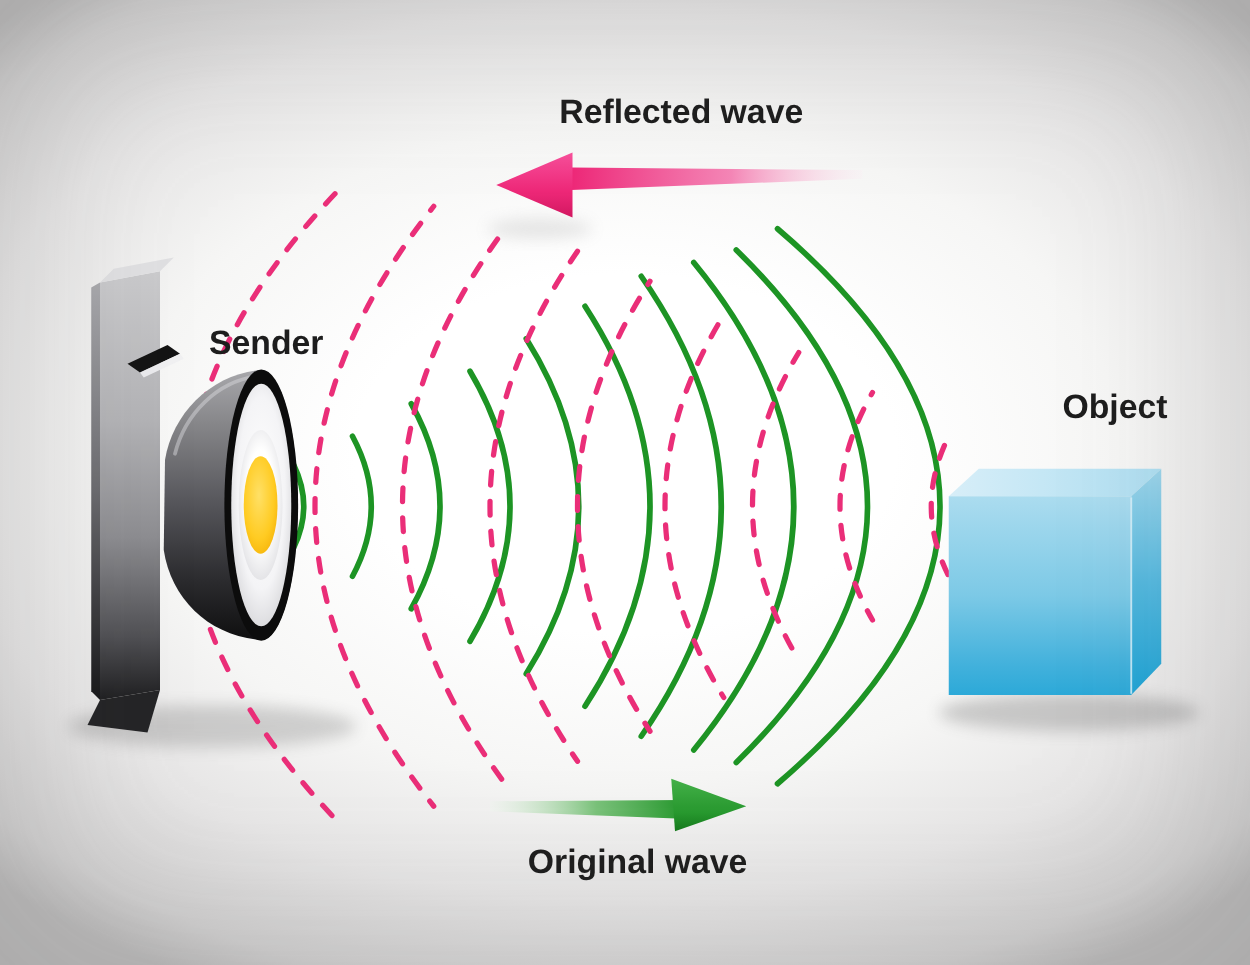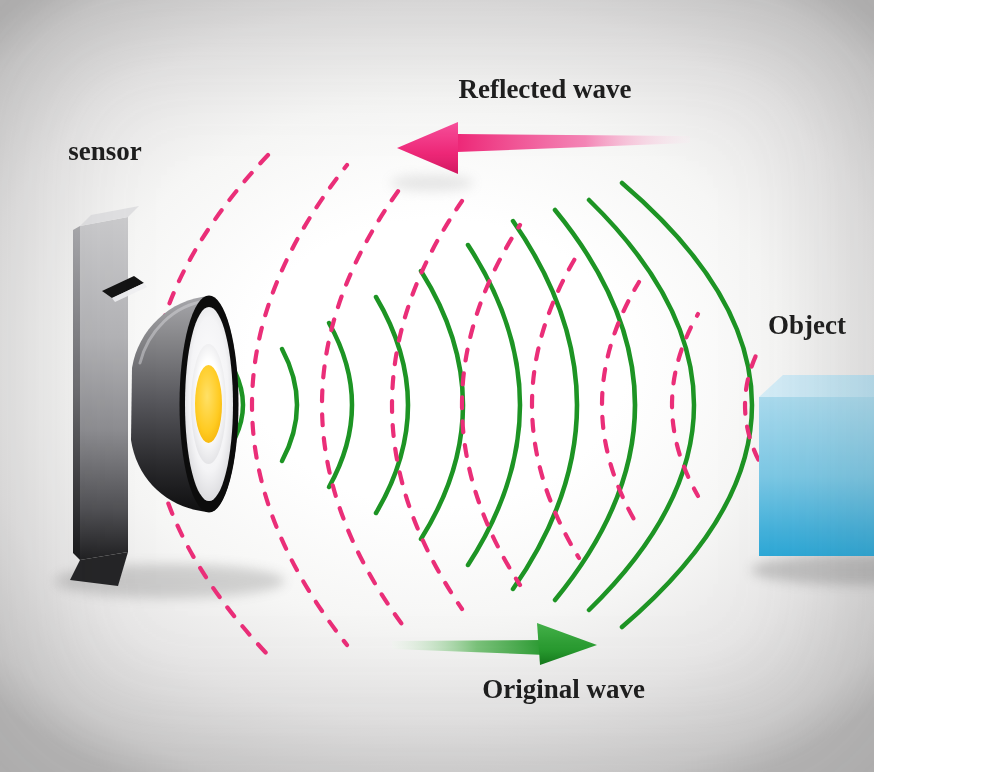--- a/index.html
+++ b/index.html
@@ -1,35 +1,35 @@
 <!DOCTYPE html>
 <html><head>
 <meta charset="utf-8">
 <style>
   html,body{margin:0;padding:0;}
   .stage{
-    position:relative;width:874px;height:772px;overflow:hidden;
+    position:relative;width:1000px;height:772px;overflow:hidden;
     background:radial-gradient(ellipse 72% 62% at 50% 47%,
       #ffffff 30%, #f6f6f5 55%, #e7e6e6 75%, #d2d1d1 92%, #bdbcbc 100%);
-    font-family:Liberation Serif, serif;
+    font-family:Liberation Sans, sans-serif;
   }
   .stage::after{
     content:"";position:absolute;inset:0;pointer-events:none;
     box-shadow:inset 0 0 140px 20px rgba(90,90,90,0.18);
   }
   svg.diagram{position:absolute;left:0;top:0;}
   .label{
     position:absolute;font-weight:600;font-size:27px;line-height:31px;
     color:#1d1d1d;text-align:center;white-space:nowrap;
   }
   #lbl-reflected{left:370px;top:74px;width:350px;}
   #lbl-distance{left:10px;top:136px;width:190px;}
   #lbl-sender{left:128px;top:259px;width:170px;}
-  #lbl-object{left:722px;top:310px;width:170px;}
-  #lbl-original{left:375px;top:674px;width:270px;text-align:right;}
+  #lbl-object{left:807px;top:310px;width:170px;}
+  #lbl-original{left:375px;top:674px;width:270px;}
 </style>
 </head>
 <body>
 
 <div class="stage">
 
   <svg class="diagram" width="1000" height="772" viewBox="0 0 1000 772">
     <defs>
       <filter id="soft" x="-60%" y="-60%" width="220%" height="220%">
         <feGaussianBlur stdDeviation="6"></feGaussianBlur>
@@ -170,18 +170,18 @@
     <g>
       <polygon points="392,641 546,640 546,655 392,649" fill="url(#greenBody)"></polygon>
       <polygon points="537,623 597,645 540,665" fill="url(#greenHead)"></polygon>
     </g>
   </svg>
 
   <div class="label" id="lbl-reflected">
     <div>Reflected wave</div>
   </div>
   <div class="label" id="lbl-distance">
-    <div>sensor</div>
   </div>
+  <div class="label" id="lbl-sender">Sender</div>
   <div class="label" id="lbl-object">Object</div>
   <div class="label" id="lbl-original">Original wave</div>
 
 </div>
 
 </body></html>

